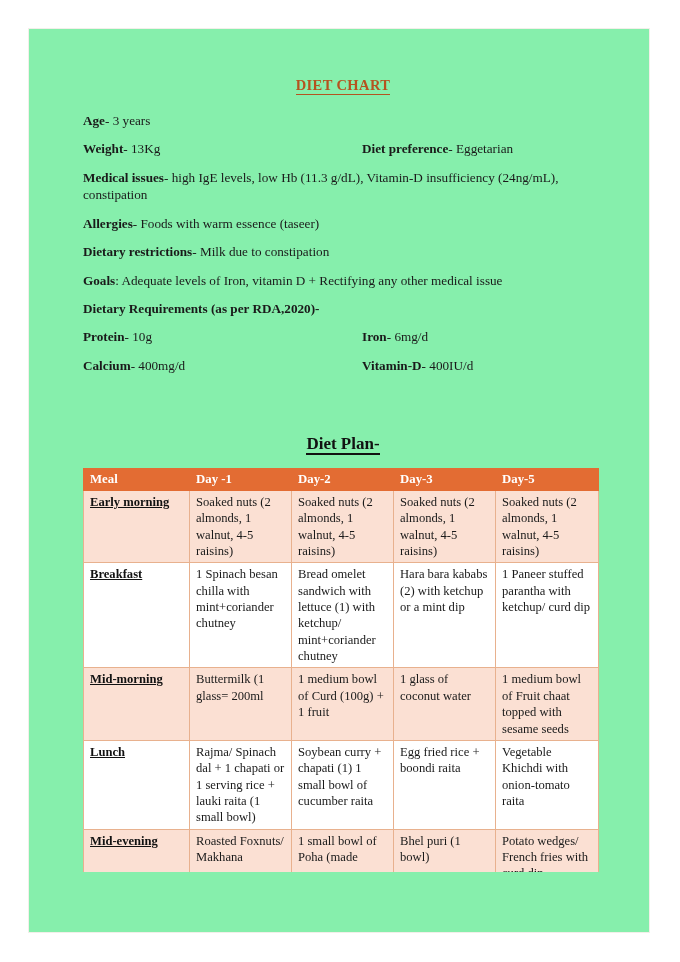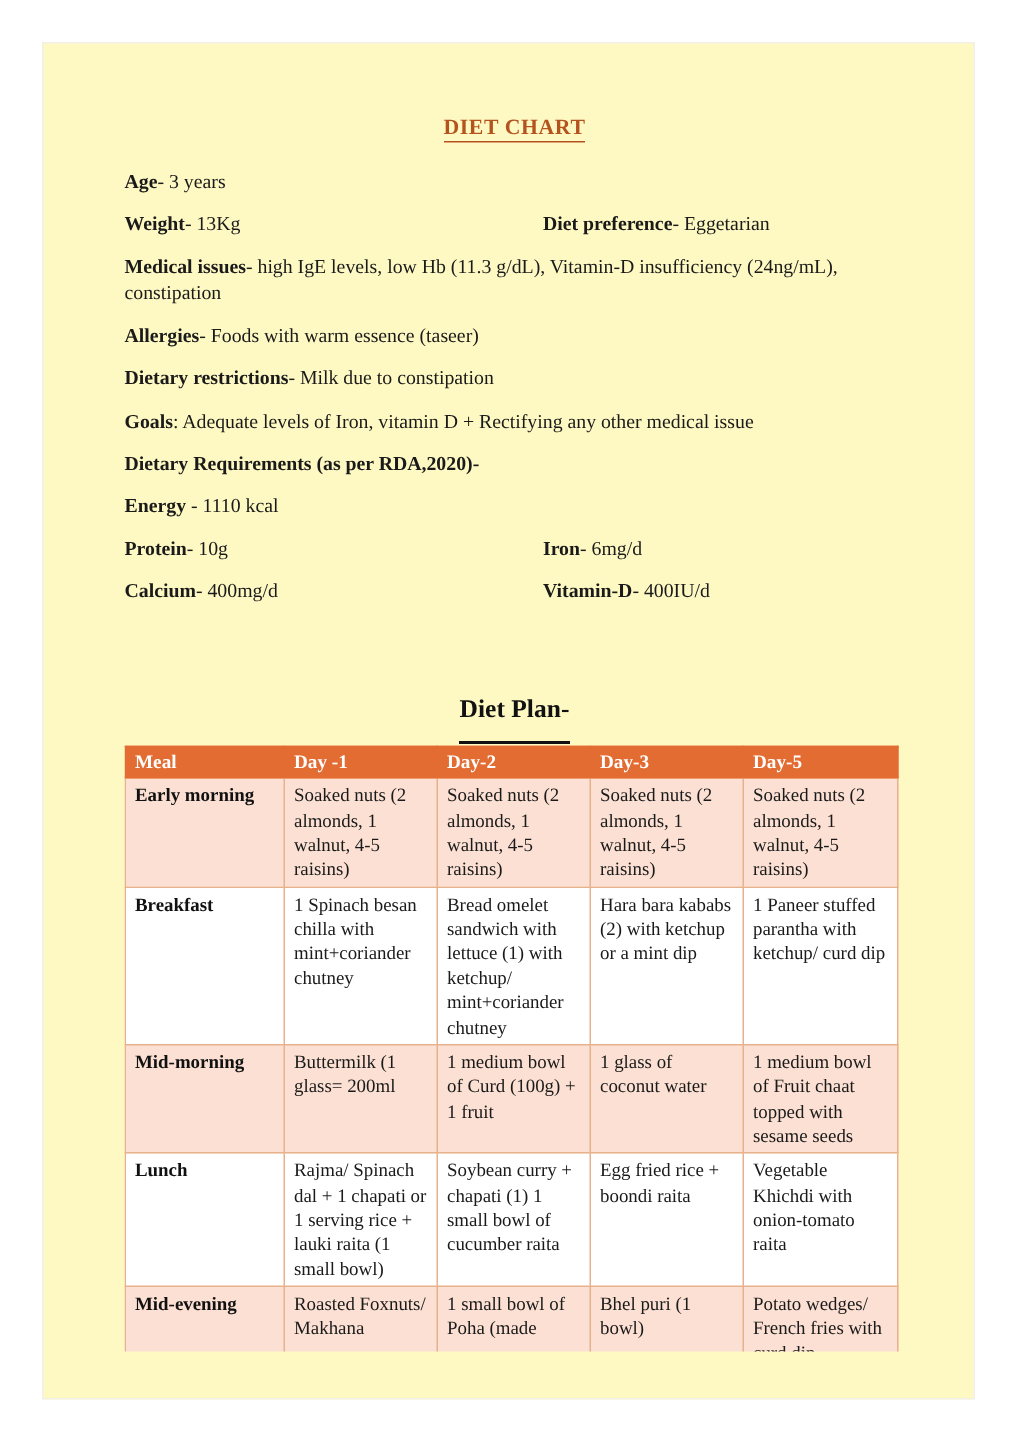--- a/index.html
+++ b/index.html
@@ -15,21 +15,21 @@
     color: #1a1a1a;
     overflow: hidden;
     position: relative;
   }
   .page {
     position: absolute;
     left: 28px;
     top: 28px;
     width: 622px;
     height: 905px;
-    background: #fef9c3;
+    background: #86efac;
     border: 1px solid #f2efe9;
     box-sizing: border-box;
     overflow: hidden;
   }
   .content {
     position: absolute;
     left: 54px;
     top: 48px;
     width: 520px;
   }
@@ -50,21 +50,21 @@
 
   .section-title {
     text-align: center;
     font-weight: bold;
     font-size: 17px;
     color: #111111;
     margin: 0;
   }
   .section-title span {
     border-bottom: 2px solid #111111;
-    padding-bottom: 12px;
+    padding-bottom: 0px;
   }
 
   
   .info-line {
     font-size: 13.2px;
     line-height: 1.32;
     margin-bottom: 11px;
     position: relative;
   }
   .info-line .lbl { font-weight: bold; }
@@ -102,20 +102,21 @@
     color: #ffffff;
     font-weight: bold;
     border: 1px solid #e36c33;
     padding-top: 2px;
     padding-bottom: 2px;
     font-size: 12.8px;
   }
   table.diet td.meal {
     font-weight: bold;
     color: #111111;
+    text-decoration: underline;
   }
   tr.shaded td { background: #fbe0d3; }
   tr.plain td { background: #ffffff; }
 
   col.c-meal { width: 106px; }
   col.c-day  { width: 102px; }
   col.c-day4 { width: 103px; }
 
   .table-wrap {
     width: 517px;
@@ -162,23 +163,20 @@
     </div>
 
     <div class="info-line">
       <span class="lbl">Goals</span><span class="val">: Adequate levels of Iron, vitamin D + Rectifying any other medical issue</span>
     </div>
 
     <div class="info-line">
       <span class="lbl">Dietary Requirements (as per RDA,2020)-</span>
     </div>
 
-    <div class="info-line">
-      <span class="lbl">Energy</span><span class="val"> - 1110 kcal</span>
-    </div>
 
     <div class="two-col">
       <div class="col-a">
         <span class="lbl">Protein</span><span class="val">- 10g</span>
       </div>
       <div class="col-b">
         <span class="lbl">Iron</span><span class="val">- 6mg/d</span>
       </div>
     </div>
 

